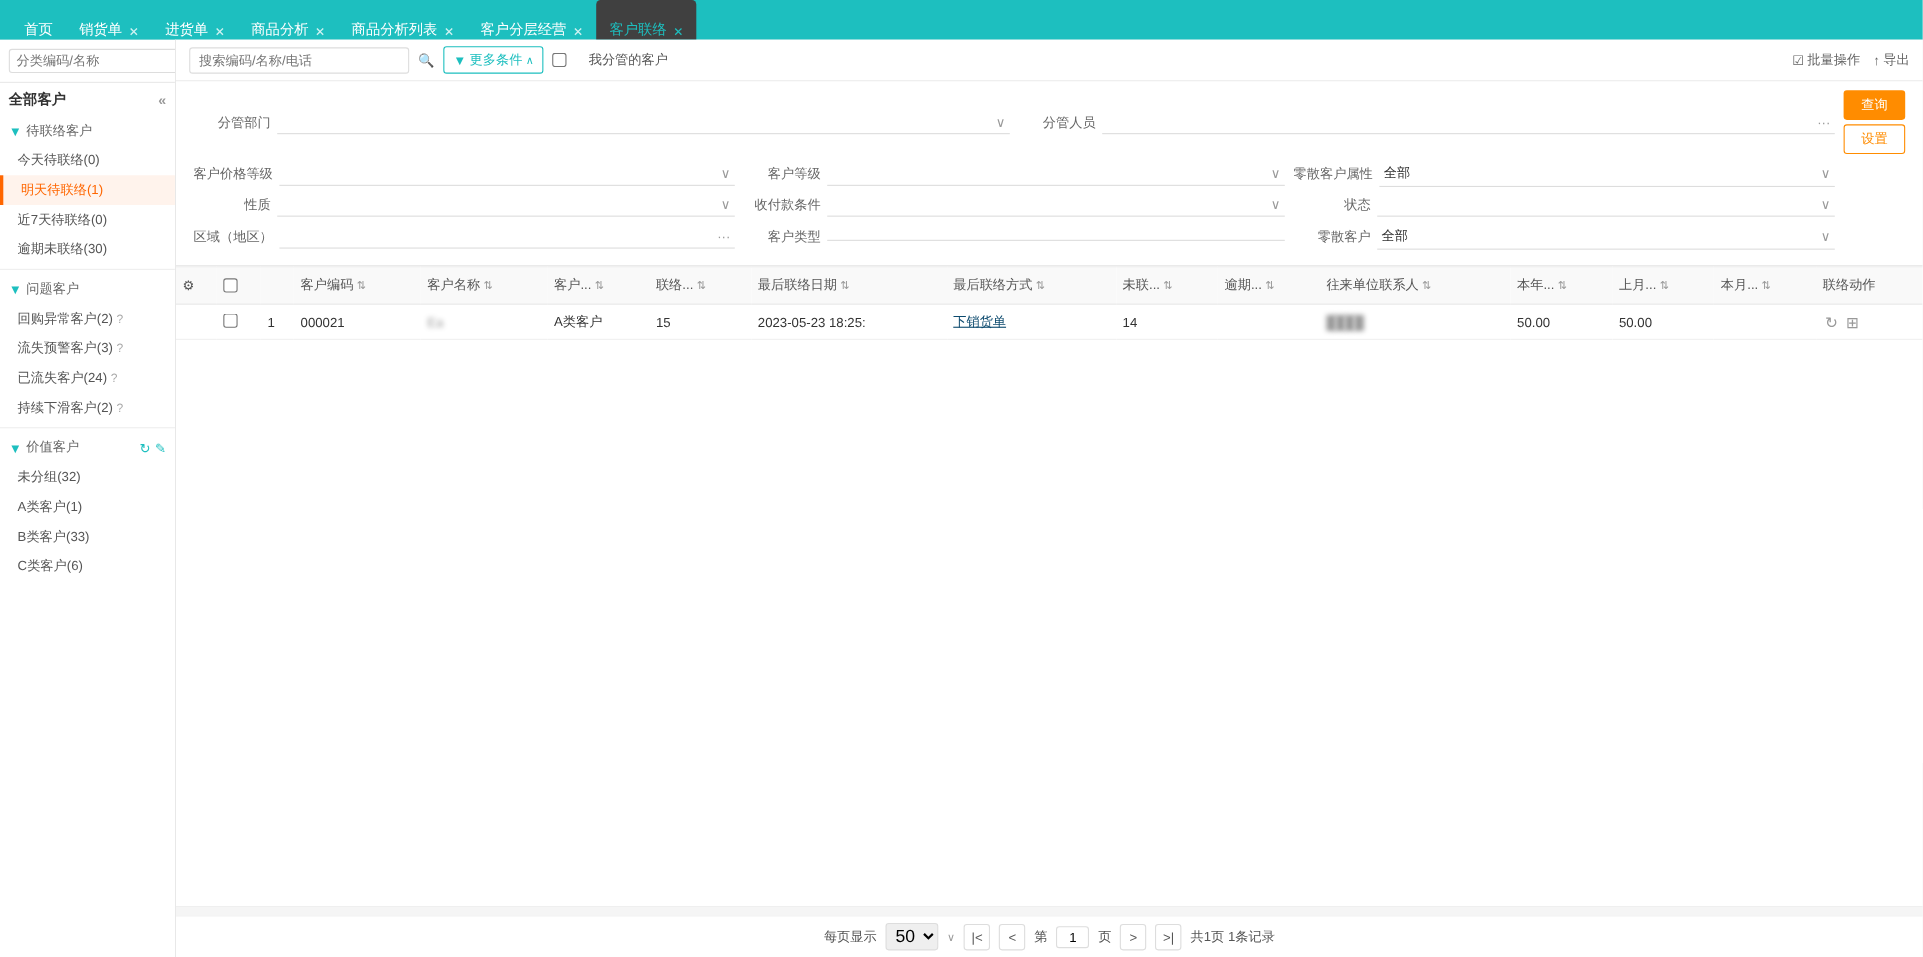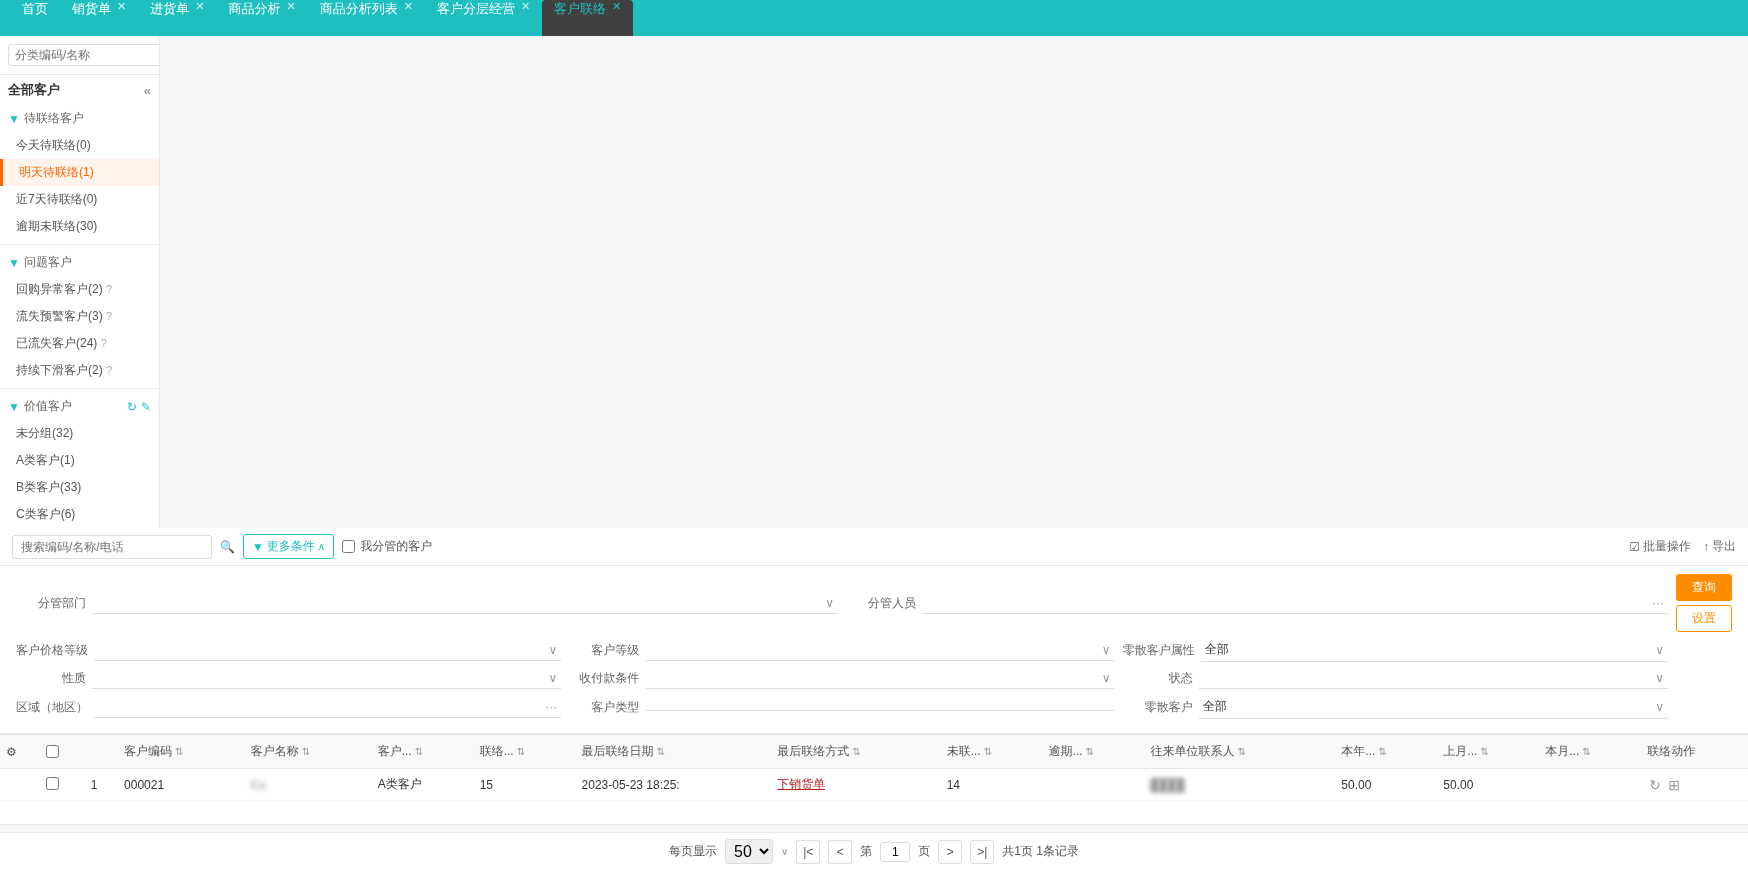--- a/index.html
+++ b/index.html
@@ -11,42 +11,41 @@
       height: 36px;
       display: flex;
       align-items: center;
       padding: 0 10px;
     }
     .top-nav-item {
       color: #fff;
       padding: 0 12px;
       height: 36px;
       display: flex;
-      align-items: flex-start;
+      align-items: flex-end;
       cursor: pointer;
       font-size: 13px;
       white-space: nowrap;
     }
     .top-nav-item.active {
       background: #404040;
       color: #1dbfbf;
       border-radius: 4px 4px 0 0;
     }
     .top-nav-item .close-icon {
       margin-left: 6px;
       font-size: 11px;
       color: rgba(255,255,255,0.8);
     }
     .top-nav-item.active .close-icon { color: #1dbfbf; }
 
     
     .main-layout {
       display: flex;
       height: calc(870px - 36px);
-      flex-direction: column;
     }
 
     
     .sidebar {
       width: 160px;
       background: #fff;
       border-right: 1px solid #e8e8e8;
       overflow-y: auto;
       flex-shrink: 0;
     }
@@ -128,21 +127,21 @@
       color: #1dbfbf;
       cursor: pointer;
       font-size: 12px;
       padding: 3px 8px;
       border: 1px solid #1dbfbf;
       border-radius: 3px;
     }
     .checkbox-label {
       display: flex;
       align-items: center;
-      gap: 5px;
+      gap: 20px;
       cursor: pointer;
       font-size: 12px;
       color: #555;
     }
     .filter-toolbar-right {
       margin-left: auto;
       display: flex;
       gap: 12px;
       align-items: center;
     }
@@ -269,21 +268,21 @@
       align-items: center;
       gap: 3px;
     }
     table td {
       border-bottom: 1px solid #f0f0f0;
       padding: 7px 6px;
       color: #333;
       white-space: nowrap;
     }
     .link-text {
-      color: #b91c1c;
+      color: #0c4a6e;
       cursor: pointer;
       text-decoration: underline;
     }
     .blurred {
       color: transparent;
       text-shadow: 0 0 5px #999;
       user-select: none;
     }
 
     

